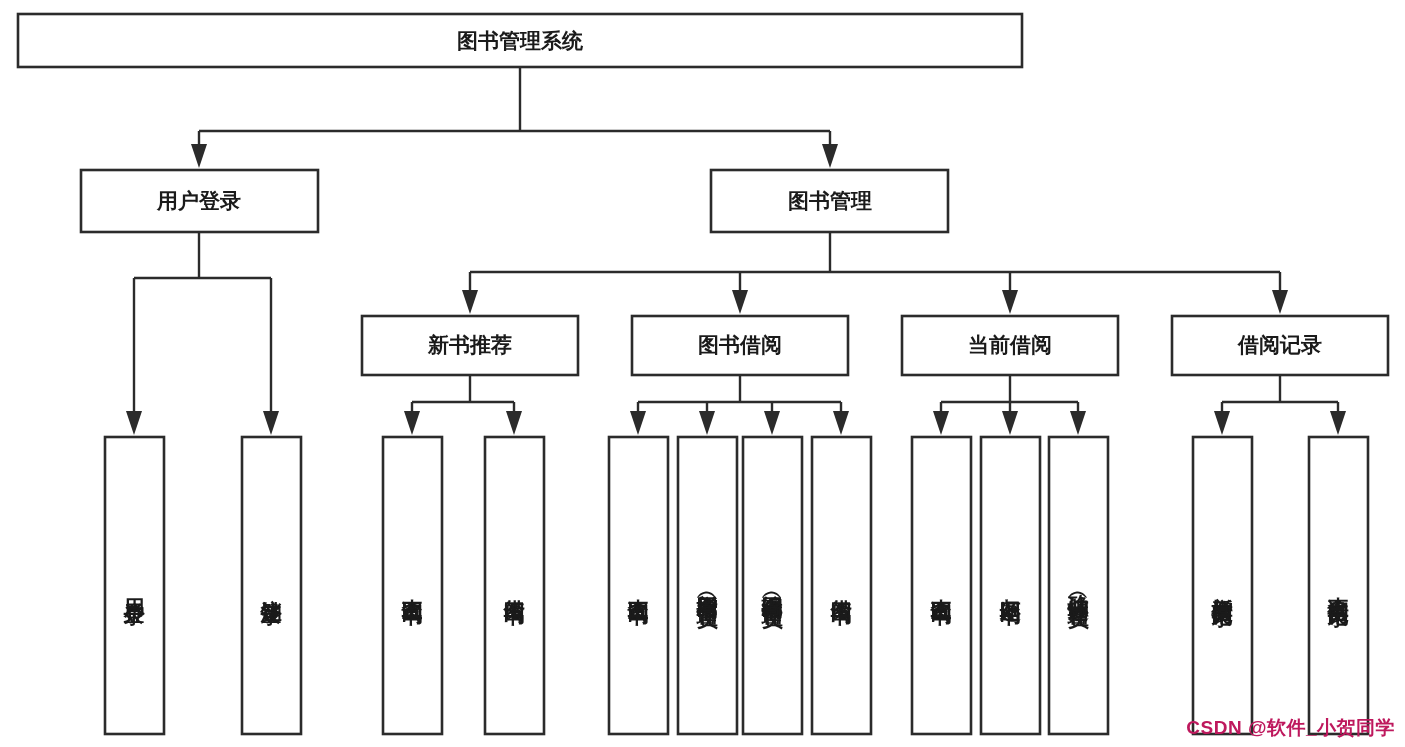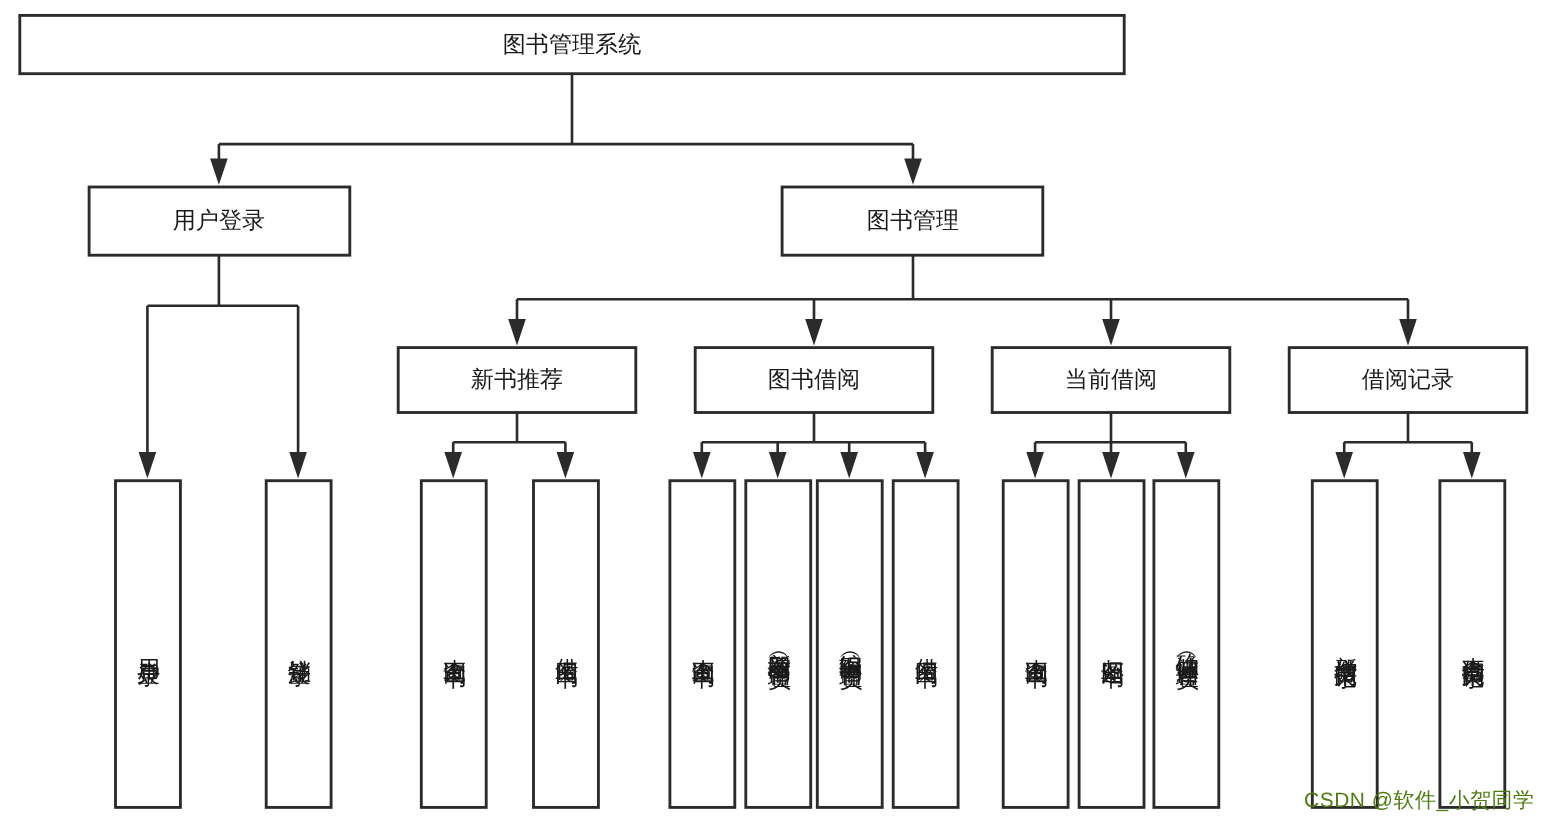--- a/index.html
+++ b/index.html
@@ -11,20 +11,21 @@
     width: 1405px;
     height: 747px;
     font-family: "Liberation Sans", "DejaVu Sans", sans-serif;
     overflow: hidden;
   }
   #diagram-root {
     position: relative;
     width: 1405px;
     height: 747px;
     background: #ffffff;
+    font-weight: bold;
   }
   svg.diagram-canvas {
     position: absolute;
     left: 0;
     top: 0;
     width: 1405px;
     height: 747px;
   }
   .node-box {
     fill: #ffffff;
@@ -72,21 +73,21 @@
     color: #1a1a1a;
     white-space: nowrap;
     text-align: center;
   }
   .watermark {
     position: absolute;
     right: 10px;
     bottom: 6px;
     font-family: "Liberation Sans", "DejaVu Sans", sans-serif;
     font-size: 19px;
-    color: #4d7c0f;
+    color: #be185d;
     white-space: nowrap;
     letter-spacing: 0.5px;
   }
 </style>
 </head>
 <body>
 
 <div id="diagram-root">
 
   <svg class="diagram-canvas" viewBox="0 0 1405 747">

